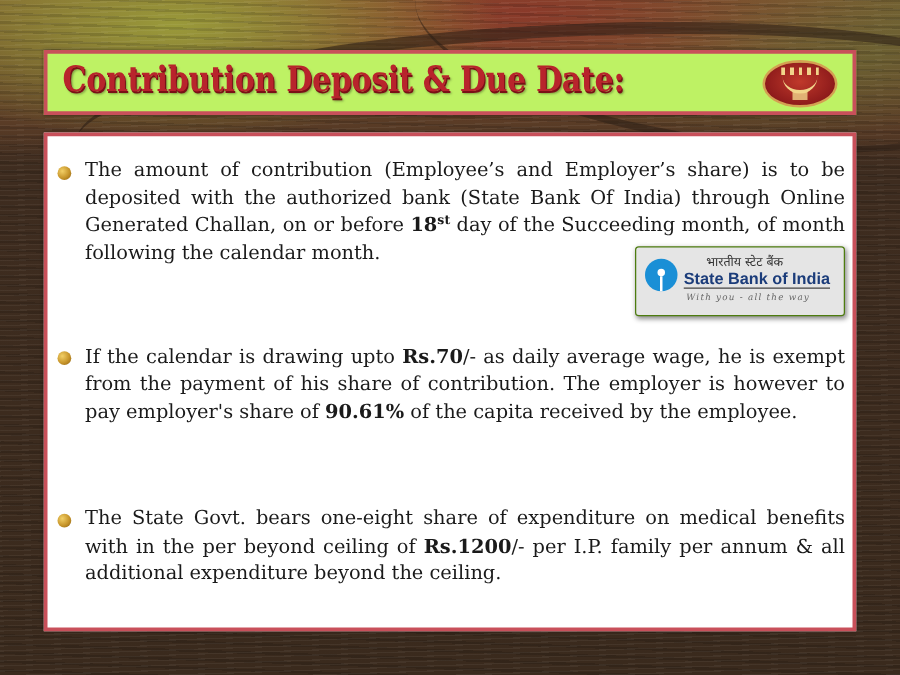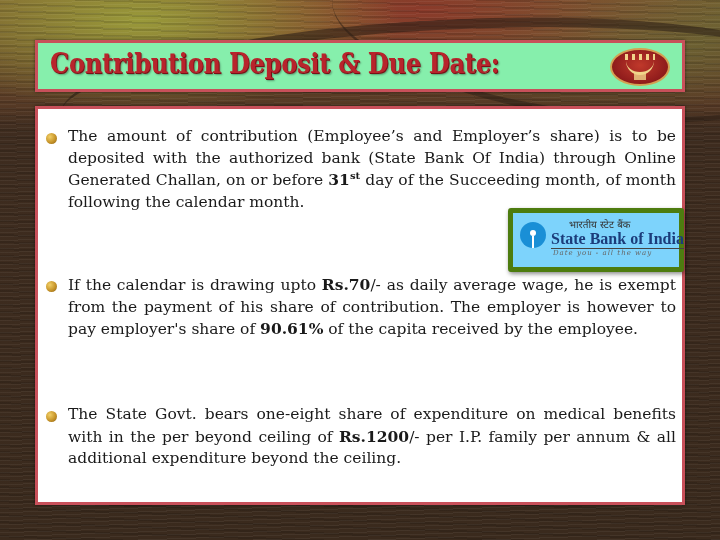--- a/index.html
+++ b/index.html
@@ -17,21 +17,21 @@
       radial-gradient(ellipse 300px 90px at 420px 10px, #8a3a2a 0%, rgba(138,58,42,0) 100%),
       radial-gradient(ellipse 260px 80px at 620px 30px, #6c6a35 0%, rgba(108,106,53,0) 100%),
       linear-gradient(180deg,#7b5a30 0%, #5a3c26 70%, #3e2c1f 100%);
   }
   .swoosh{position:absolute;left:60px;top:20px;width:760px;height:140px;border-radius:50%;
     border-top:10px solid rgba(40,28,20,0.55);transform:rotate(-3deg);}
   .swoosh2{position:absolute;left:330px;top:-50px;width:500px;height:160px;border-radius:50%;
     border-bottom:6px solid rgba(40,28,20,0.5);transform:rotate(8deg);}
 
   .title-box{position:absolute;left:35px;top:40px;width:644px;height:46px;
-    background:#86efac;border:3px solid #c8505a;box-shadow:0 0 3px rgba(0,0,0,0.5);}
+    background:#bef264;border:3px solid #c8505a;box-shadow:0 0 3px rgba(0,0,0,0.5);}
   .title{position:absolute;left:12px;top:4px;margin:0;
     font-family:"DejaVu Serif","Liberation Serif",serif;font-weight:bold;
     font-size:28px;letter-spacing:-0.3px;color:#b8242c;
     text-shadow:1px 1px 0 #7a1016, 2px 2px 2px rgba(0,0,0,0.35);
     transform:scaleX(0.86);transform-origin:left center;white-space:nowrap;}
   .logo{position:absolute;left:572px;top:5px;width:60px;height:38px;border-radius:50%;
     background:radial-gradient(ellipse at 50% 45%, #c0392b 0%, #8e1b1b 70%, #6a1010 100%);
     border:2px solid #d4a052;box-sizing:border-box;}
   .logo .lamp{position:absolute;left:14px;top:8px;width:28px;height:14px;
     border-bottom:3px solid #f1d48a;border-radius:0 0 14px 14px;}
@@ -47,28 +47,28 @@
   .text{position:absolute;left:22px;width:608px;margin:0;
     font-family:"DejaVu Serif","Liberation Serif",serif;font-size:15.5px;line-height:21.5px;
     color:#1a1a1a;text-align:justify;}
   .text b{font-weight:bold;}
   .text sup{font-size:10px;line-height:0;margin-top:32px;}
   .item1{top:17px;height:90px;}
   .item1 .text{width:608px;}
   .item2{top:165px;height:90px;}
   .item3{top:295px;height:70px;}
 
-  .sbi{position:absolute;left:470px;top:99px;width:166px;height:54px;background:#7dd3fc;
-    border:5px solid #4d7c0f;border-radius:3px;box-shadow:1px 2px 4px rgba(0,0,0,0.45);}
+  .sbi{position:absolute;left:470px;top:88px;width:166px;height:54px;background:#e5e5e5;
+    border:1px solid #4d7c0f;border-radius:3px;box-shadow:1px 2px 4px rgba(0,0,0,0.45);}
   .sbi-circle{position:absolute;left:7px;top:9px;width:26px;height:26px;border-radius:50%;background:#1a8fd6;}
   .sbi-circle::after{content:"";position:absolute;left:10px;top:8px;width:6px;height:6px;border-radius:50%;background:#fff;}
   .sbi-circle::before{content:"";position:absolute;left:12px;top:14px;width:2px;height:12px;background:#fff;}
   .sbi-hindi{position:absolute;left:56px;top:4px;font-family:"DejaVu Sans",sans-serif;font-size:10px;color:#333;}
-  .sbi-name{position:absolute;left:38px;top:17px;font-family:Liberation Serif, serif;
-    font-weight:bold;font-size:16px;color:#1b3c7a;border-bottom:1px solid #444;white-space:nowrap;}
+  .sbi-name{position:absolute;left:38px;top:17px;font-family:Liberation Sans, sans-serif;
+    font-weight:bold;font-size:13px;color:#1b3c7a;border-bottom:1px solid #444;white-space:nowrap;}
   .sbi-tag{position:absolute;left:40px;top:36px;font-family:"DejaVu Serif",serif;font-style:italic;
     font-size:7px;color:#666;letter-spacing:1px;white-space:nowrap;}
 </style>
 </head>
 <body>
 
 <div class="bg-top"></div>
 <div class="bg"></div>
 <div class="swoosh"></div>
 <div class="swoosh2"></div>
@@ -78,28 +78,28 @@
   <div class="logo">
     <div class="flames"></div>
     <div class="lamp"></div>
     <div class="base"></div>
   </div>
 </div>
 
 <div class="content-box">
   <div class="item item1">
     <span class="bullet"></span>
-    <p class="text"><span>The amount of contribution (Employee’s and Employer’s share) is to be deposited with the authorized bank (State Bank Of India) through Online Generated Challan, on or before </span><b>31</b><sup><b>st</b></sup><span> day of the Succeeding month, of month following the calendar month.</span></p>
+    <p class="text"><span>The amount of contribution (Employee’s and Employer’s share) is to be deposited with the authorized bank (State Bank Of India) through Online Generated Challan, on or before </span><b>18</b><sup><b>st</b></sup><span> day of the Succeeding month, of month following the calendar month.</span></p>
   </div>
 
   <div class="sbi">
     <div class="sbi-circle"></div>
     <div class="sbi-hindi">भारतीय स्टेट बैंक</div>
     <div class="sbi-name">State Bank of India</div>
-    <div class="sbi-tag">Date you - all the way</div>
+    <div class="sbi-tag">With you - all the way</div>
   </div>
 
   <div class="item item2">
     <span class="bullet"></span>
     <p class="text"><span>If the calendar is drawing upto </span><b>Rs.70</b><span>/- as daily average wage, he is exempt from the payment of his share of contribution. The employer is however to pay employer's share of </span><b>90.61%</b><span> of the capita received by the employee.</span></p>
   </div>
 
   <div class="item item3">
     <span class="bullet"></span>
     <p class="text"><span>The State Govt. bears one-eight share of expenditure on medical benefits with in the per beyond ceiling of </span><b>Rs.1200</b><span>/- per I.P. family per annum &amp; all additional expenditure beyond the ceiling.</span></p>

